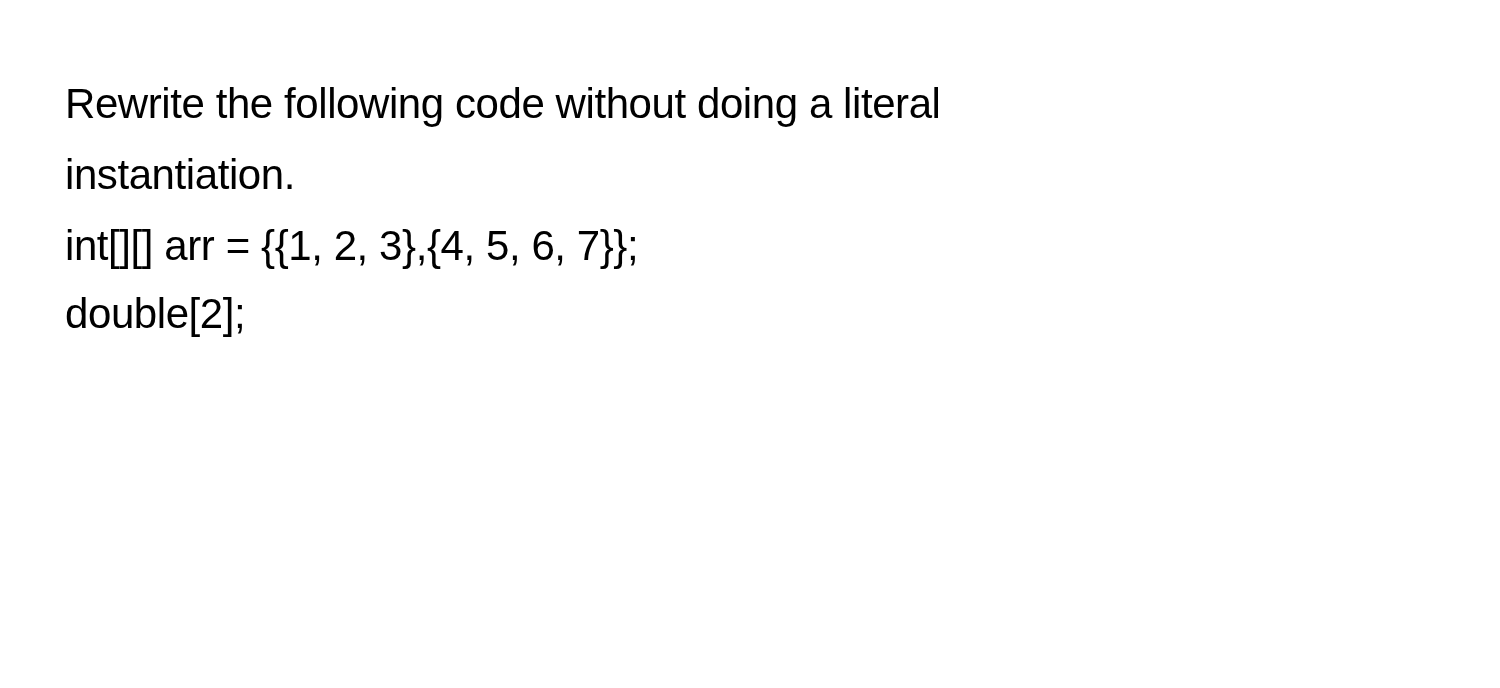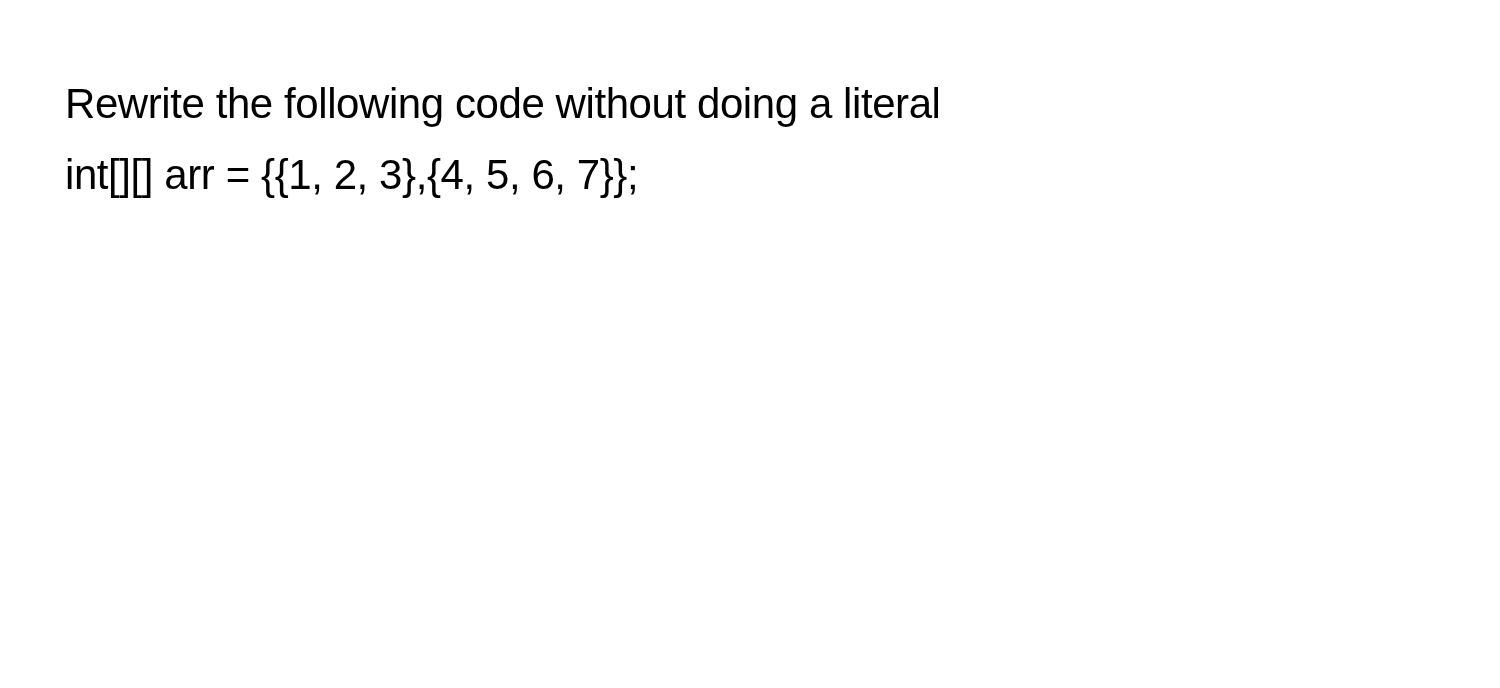--- a/index.html
+++ b/index.html
@@ -26,14 +26,16 @@
     }
     .prompt {
       margin-bottom: 4px;
     }
   </style>
 </head>
 <body>
 
 <div class="content">
   <p class="prompt">Rewrite the following code without doing a literal</p>
+  <p class="prompt">instantiation.</p>
   <p>int[][] arr = {{1, 2, 3},{4, 5, 6, 7}};</p>
+  <p>double[2];</p>
 </div>
 
 </body></html>

